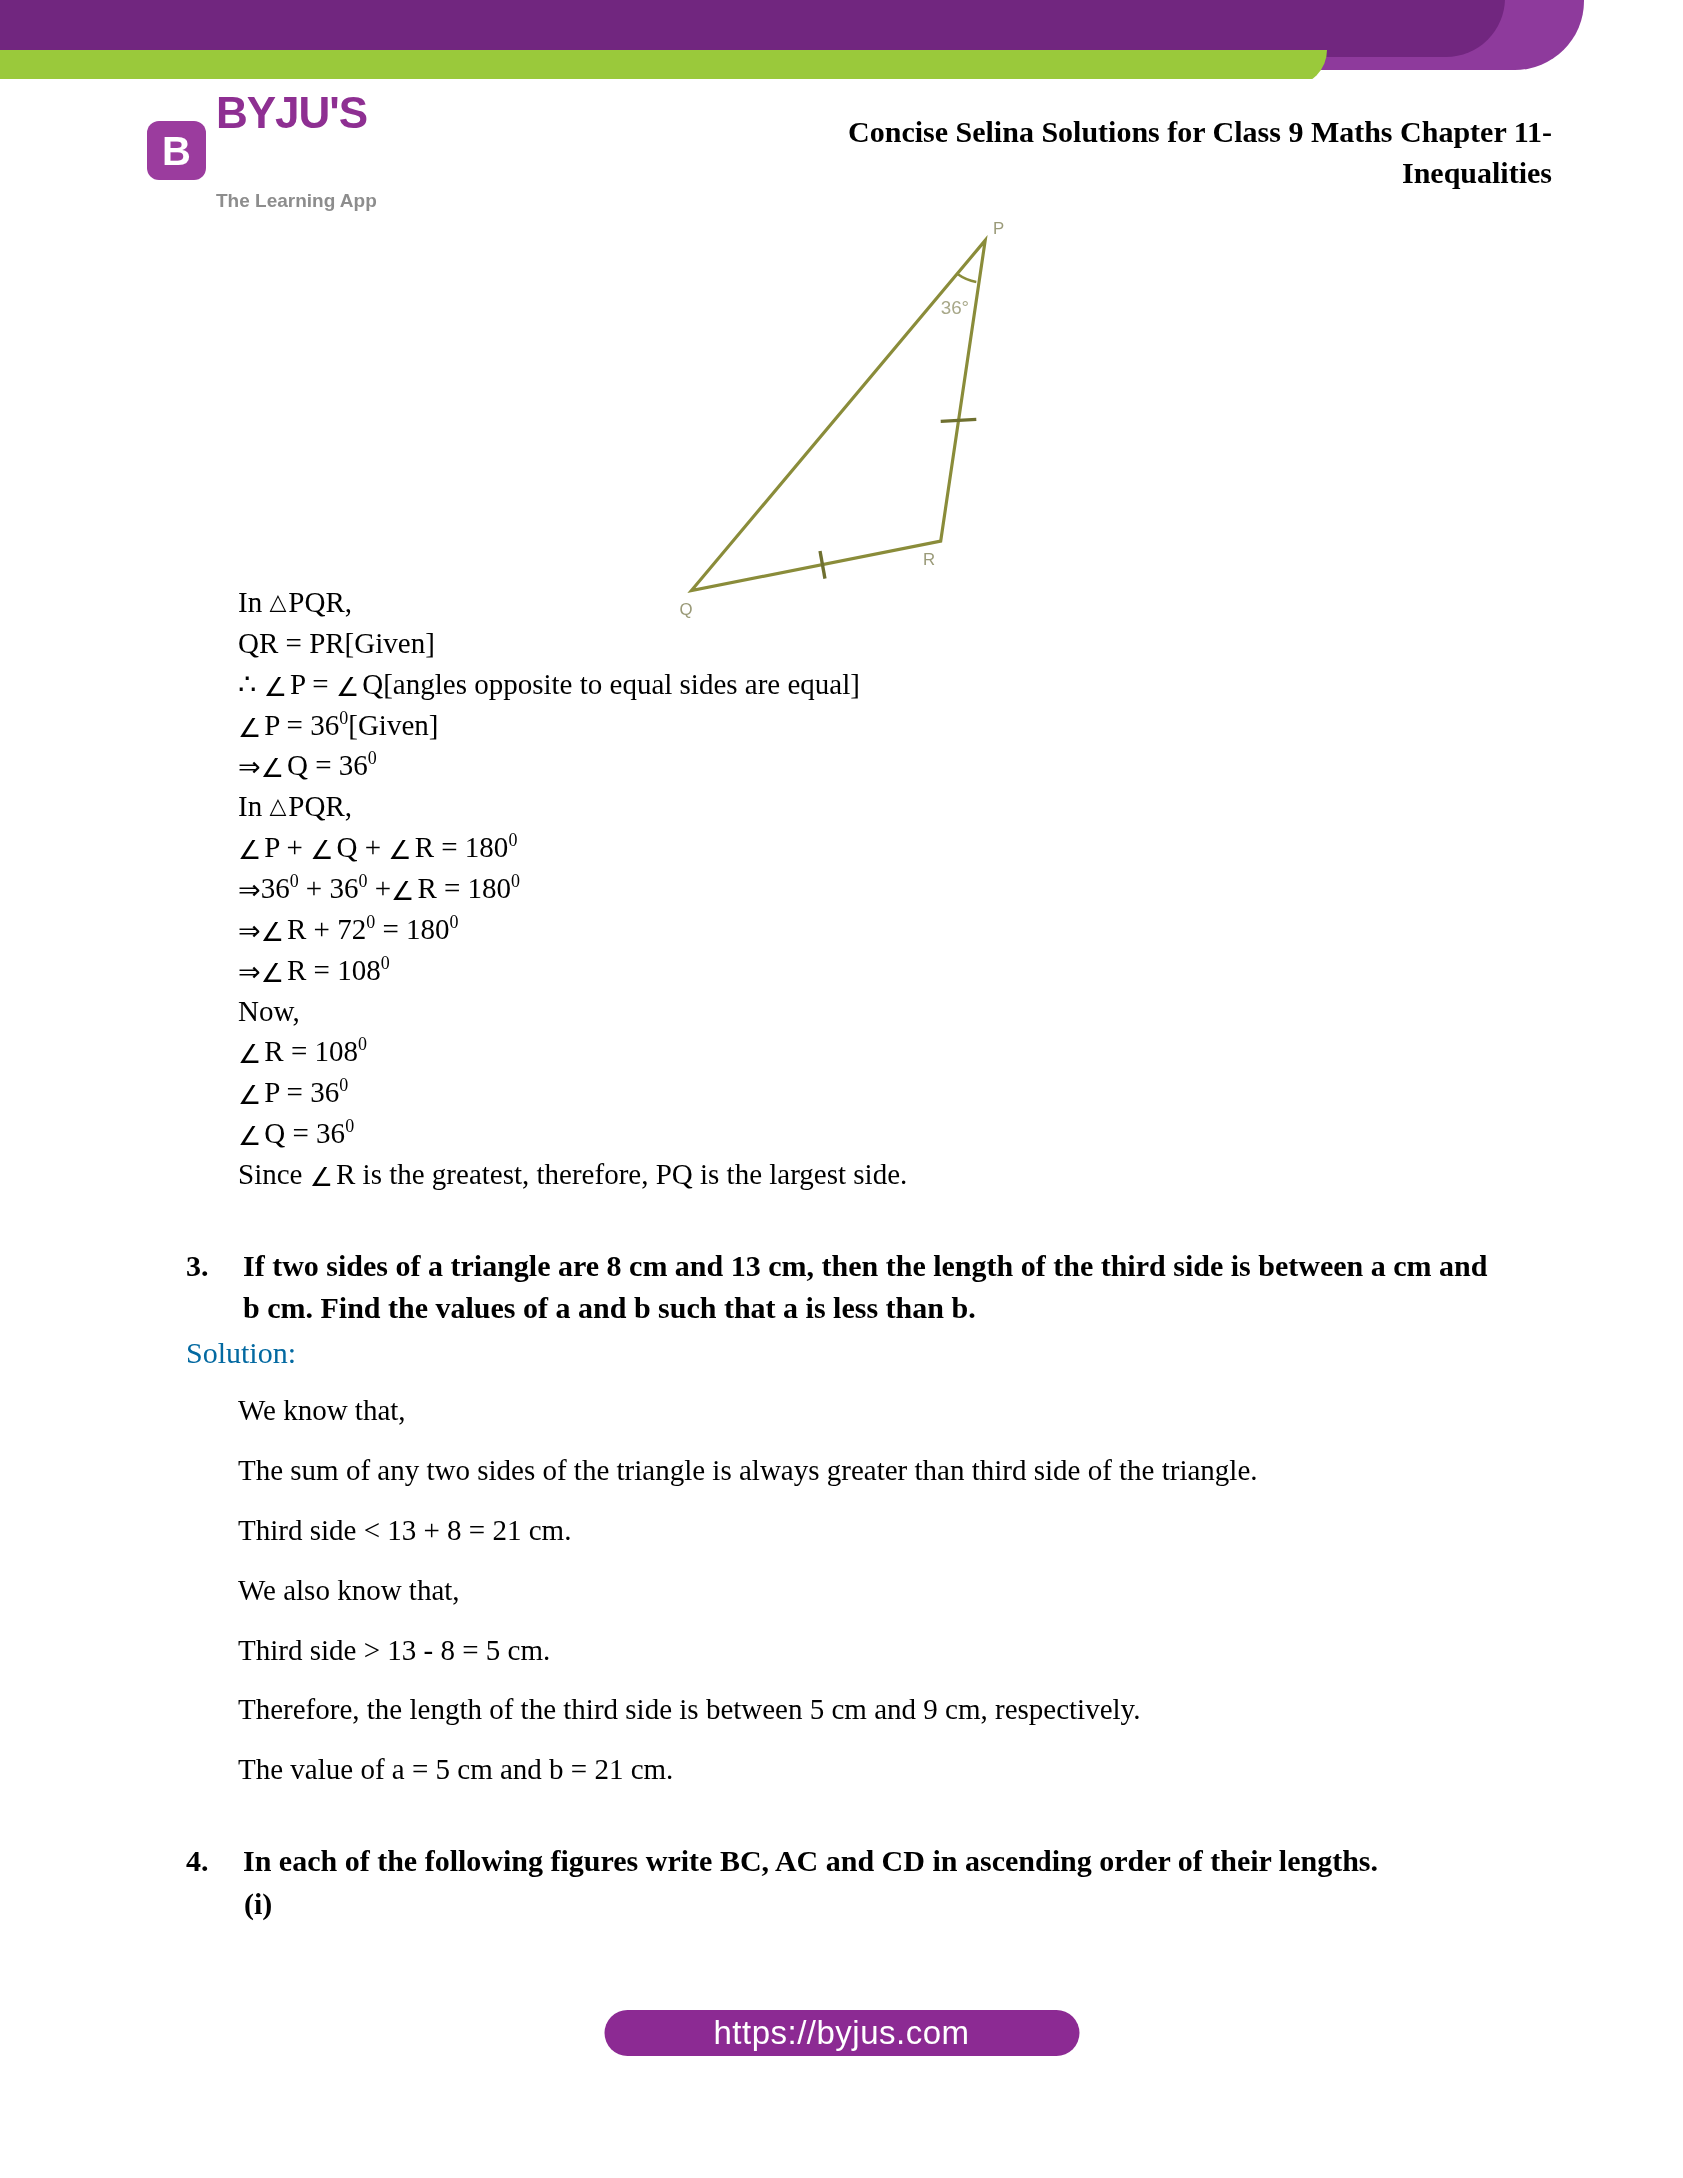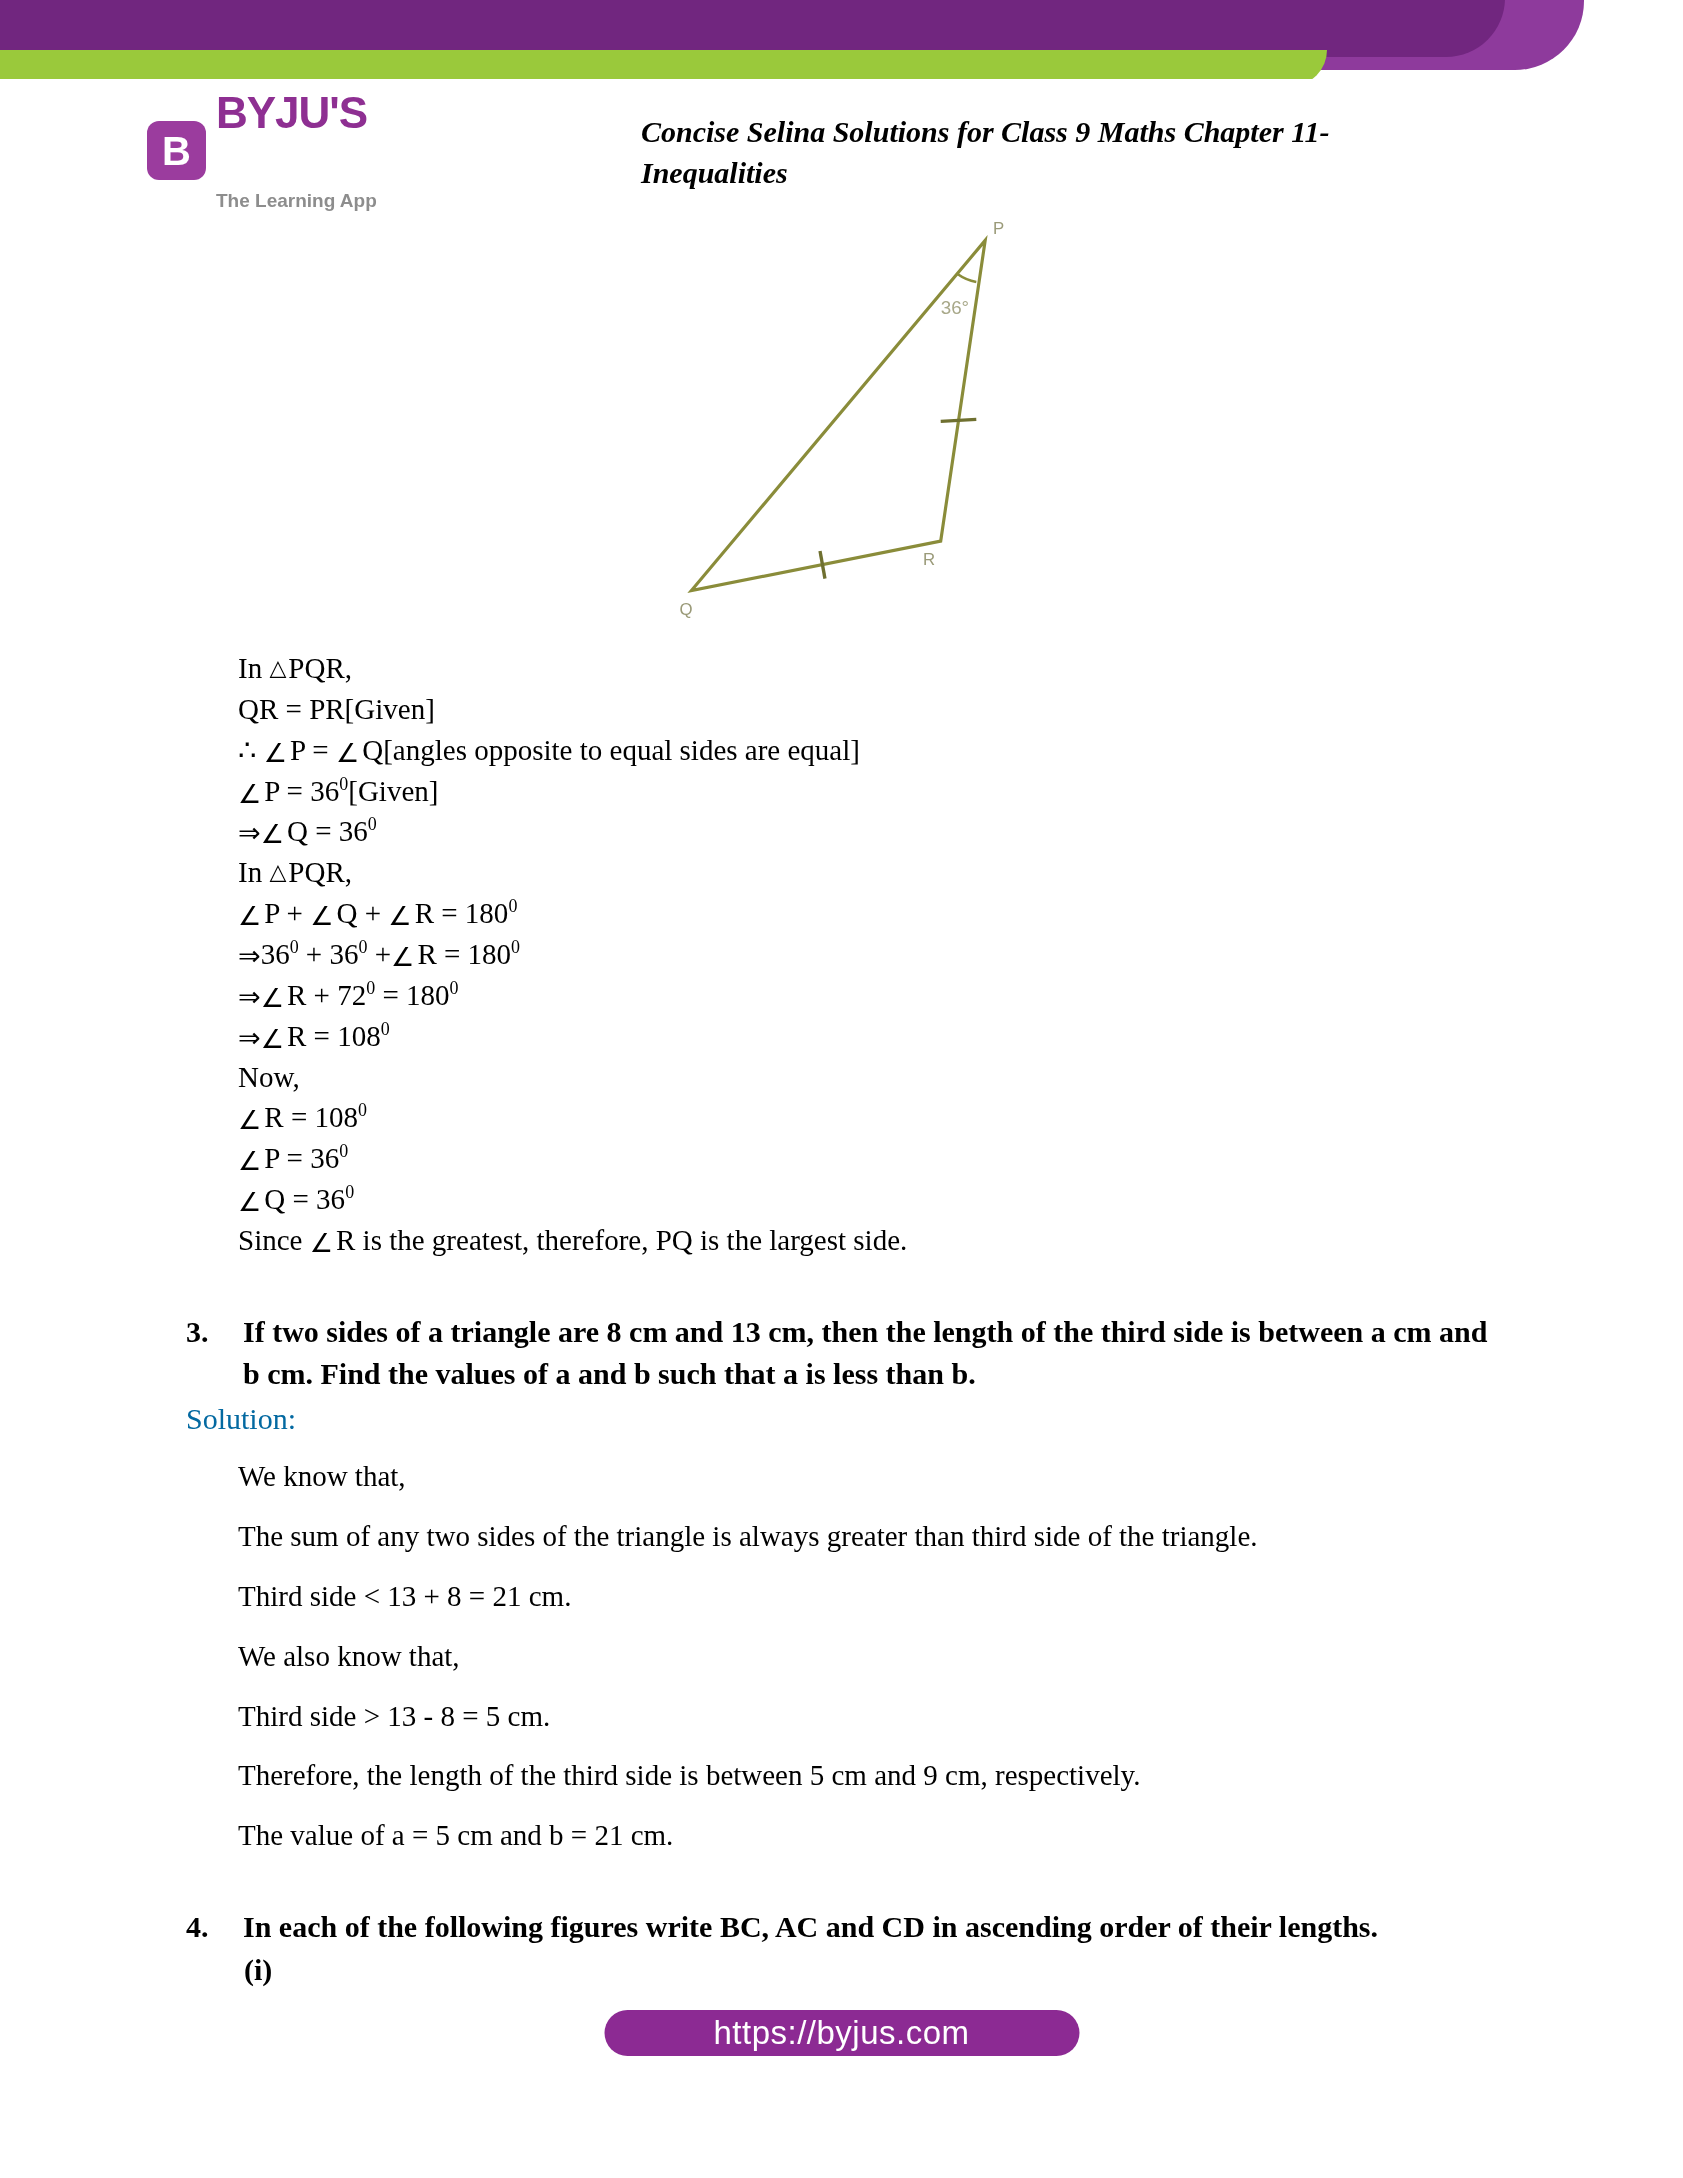--- a/index.html
+++ b/index.html
@@ -102,42 +102,41 @@
     font-weight: bold;
     font-size: 19px;
     color: #8d8d8d;
     margin-top: 8px;
   }
   .header-title {
     position: absolute;
     right: 131px;
     top: 42px;
     width: 911px;
-    text-align: left;
+    text-align: right;
     font-weight: bold;
     font-size: 30px;
     line-height: 1.38;
-    font-style: italic;
   }
 
   
   .figure-pqr {
     position: absolute;
     left: 614px;
     top: 183px;
     width: 416px;
     height: 455px;
   }
   .figure-pqr svg { display: block; }
 
   
   .content {
     position: absolute;
     left: 0;
-    top: 649px;
+    top: 583px;
     width: 1683px;
   }
   .proof-block {
     margin-left: 238px;
     width: 1247px;
     font-size: 29px;
     line-height: 1.34;
   }
   .proof-line {
     white-space: nowrap;

